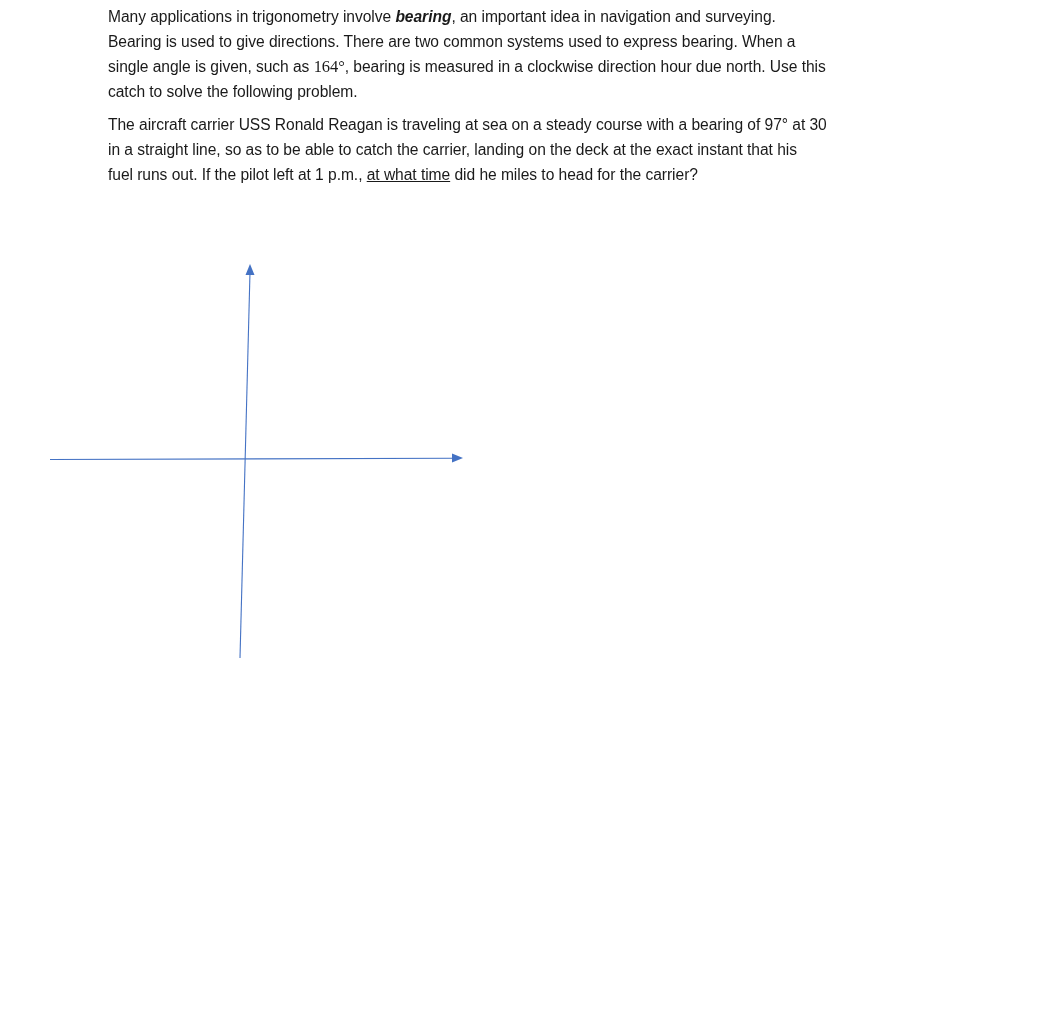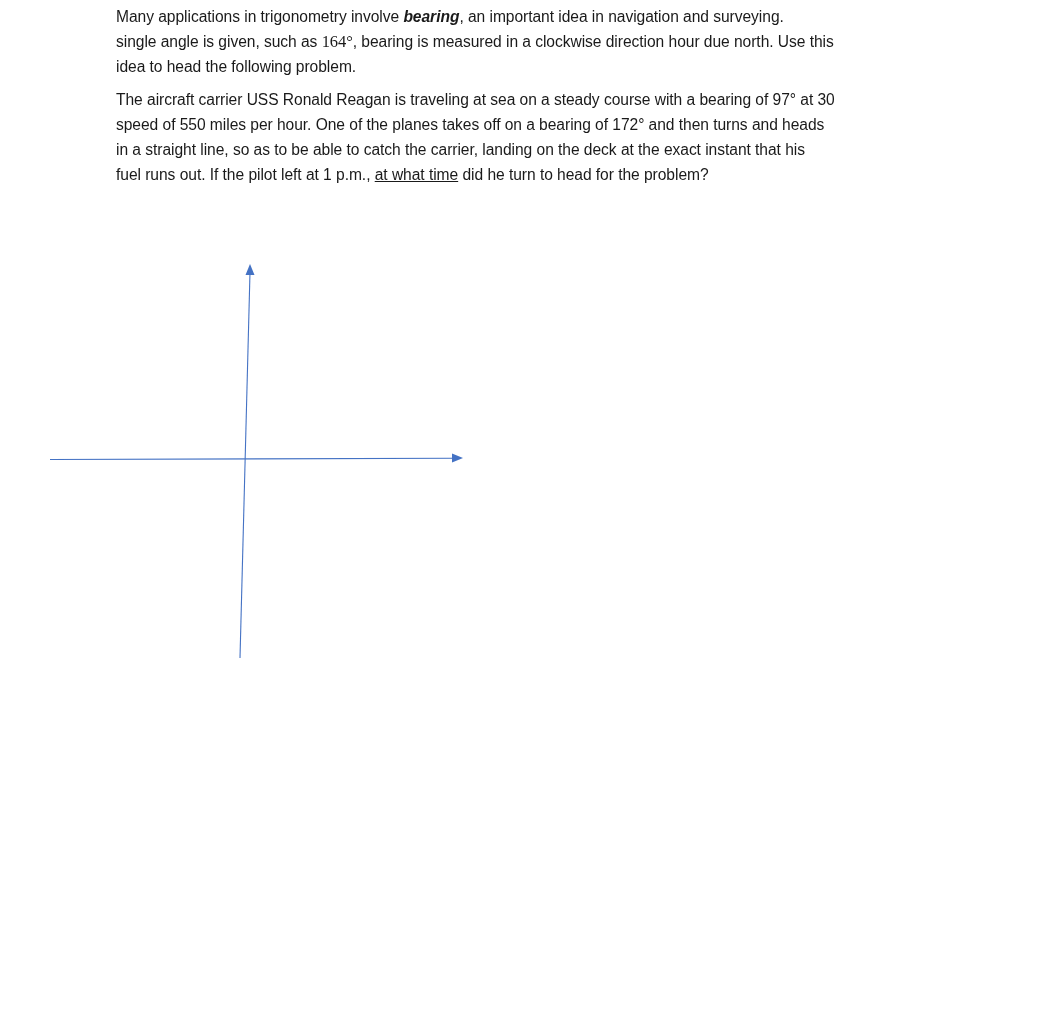--- a/index.html
+++ b/index.html
@@ -10,21 +10,21 @@
     body {
       width: 1061px;
       height: 1015px;
       position: relative;
       overflow: hidden;
       font-family: "Liberation Sans", "DejaVu Sans", sans-serif;
       color: #1a1a1a;
     }
     .page {
       position: absolute;
-      left: 116px;
+      left: 108px;
       top: 4px;
       width: 850px;
     }
     .para {
       font-size: 15.6px;
       line-height: 25px;
       margin: 0;
       letter-spacing: -0.05px;
     }
     .para + .para {
@@ -51,28 +51,28 @@
       height: 1015px;
       pointer-events: none;
     }
   </style>
 </head>
 <body>
 
 <div class="page">
   <p class="para">
     <span class="line"><span>Many applications in trigonometry involve </span><span class="bold-italic">bearing</span><span>, an important idea in navigation and surveying.</span></span>
+    <span class="line">Bearing is used to give directions.  There are two common systems used to express bearing.  When a</span>
     <span class="line"><span>single angle is given, such as </span><span class="serif-num">164°</span><span>, bearing is measured in a clockwise direction hour due north.  Use this</span></span>
-    <span class="line">idea to head the following problem.</span>
+    <span class="line">catch to solve the following problem.</span>
   </p>
   <p class="para">
     <span class="line">The aircraft carrier USS Ronald Reagan is traveling at sea on a steady course with a bearing of 97° at 30</span>
-    <span class="line">speed of 550 miles per hour.  One of the planes takes off on a bearing of 172° and then turns and heads</span>
     <span class="line">in a straight line, so as to be able to catch the carrier, landing on the deck at the exact instant that his</span>
-    <span class="line"><span>fuel runs out.  If the pilot left at 1 p.m., </span><span class="underline">at what time</span><span> did he turn to head for the problem?</span></span>
+    <span class="line"><span>fuel runs out.  If the pilot left at 1 p.m., </span><span class="underline">at what time</span><span> did he miles to head for the carrier?</span></span>
   </p>
 </div>
 
 <svg class="axes" viewBox="0 0 1061 1015" xmlns="http://www.w3.org/2000/svg">
   <g>
     <line x1="240" y1="658" x2="250" y2="272" stroke="#4472c4" stroke-width="1.1"></line>
     <polygon points="250,264 245.5,275 254.5,275" fill="#4472c4"></polygon>
   </g>
   <g>
     <line x1="50" y1="459.5" x2="453" y2="458.3" stroke="#4472c4" stroke-width="1.1"></line>

